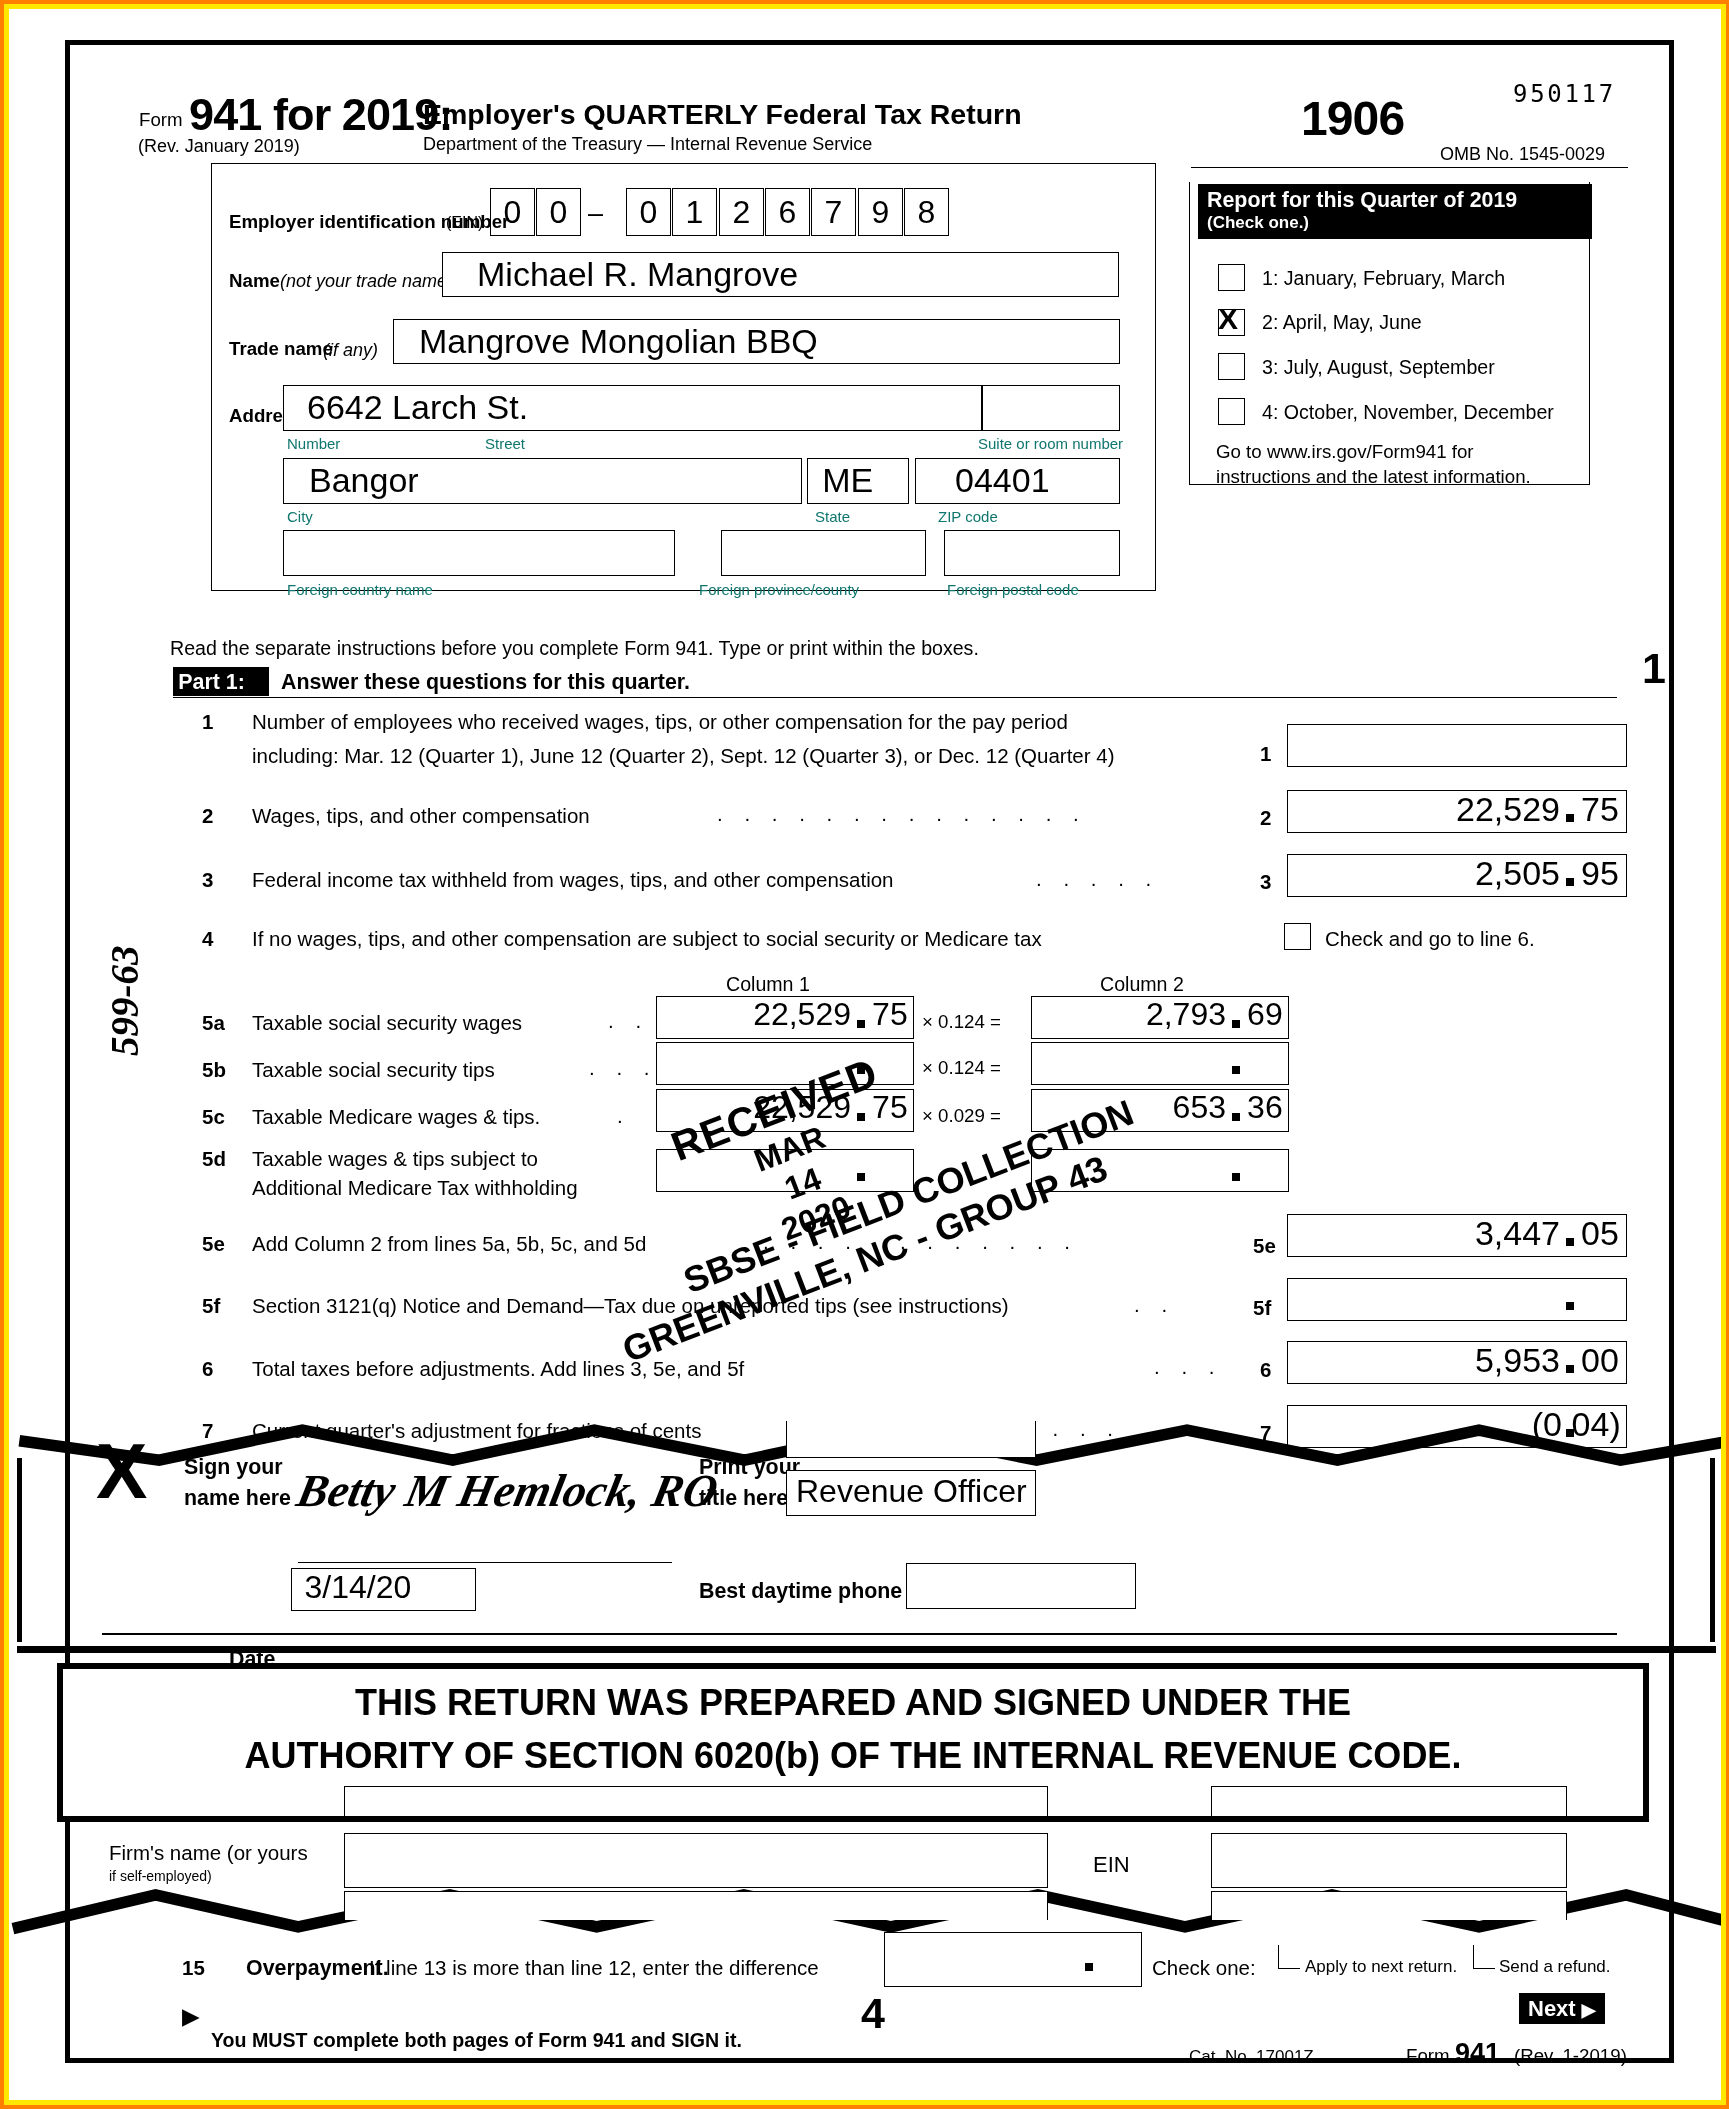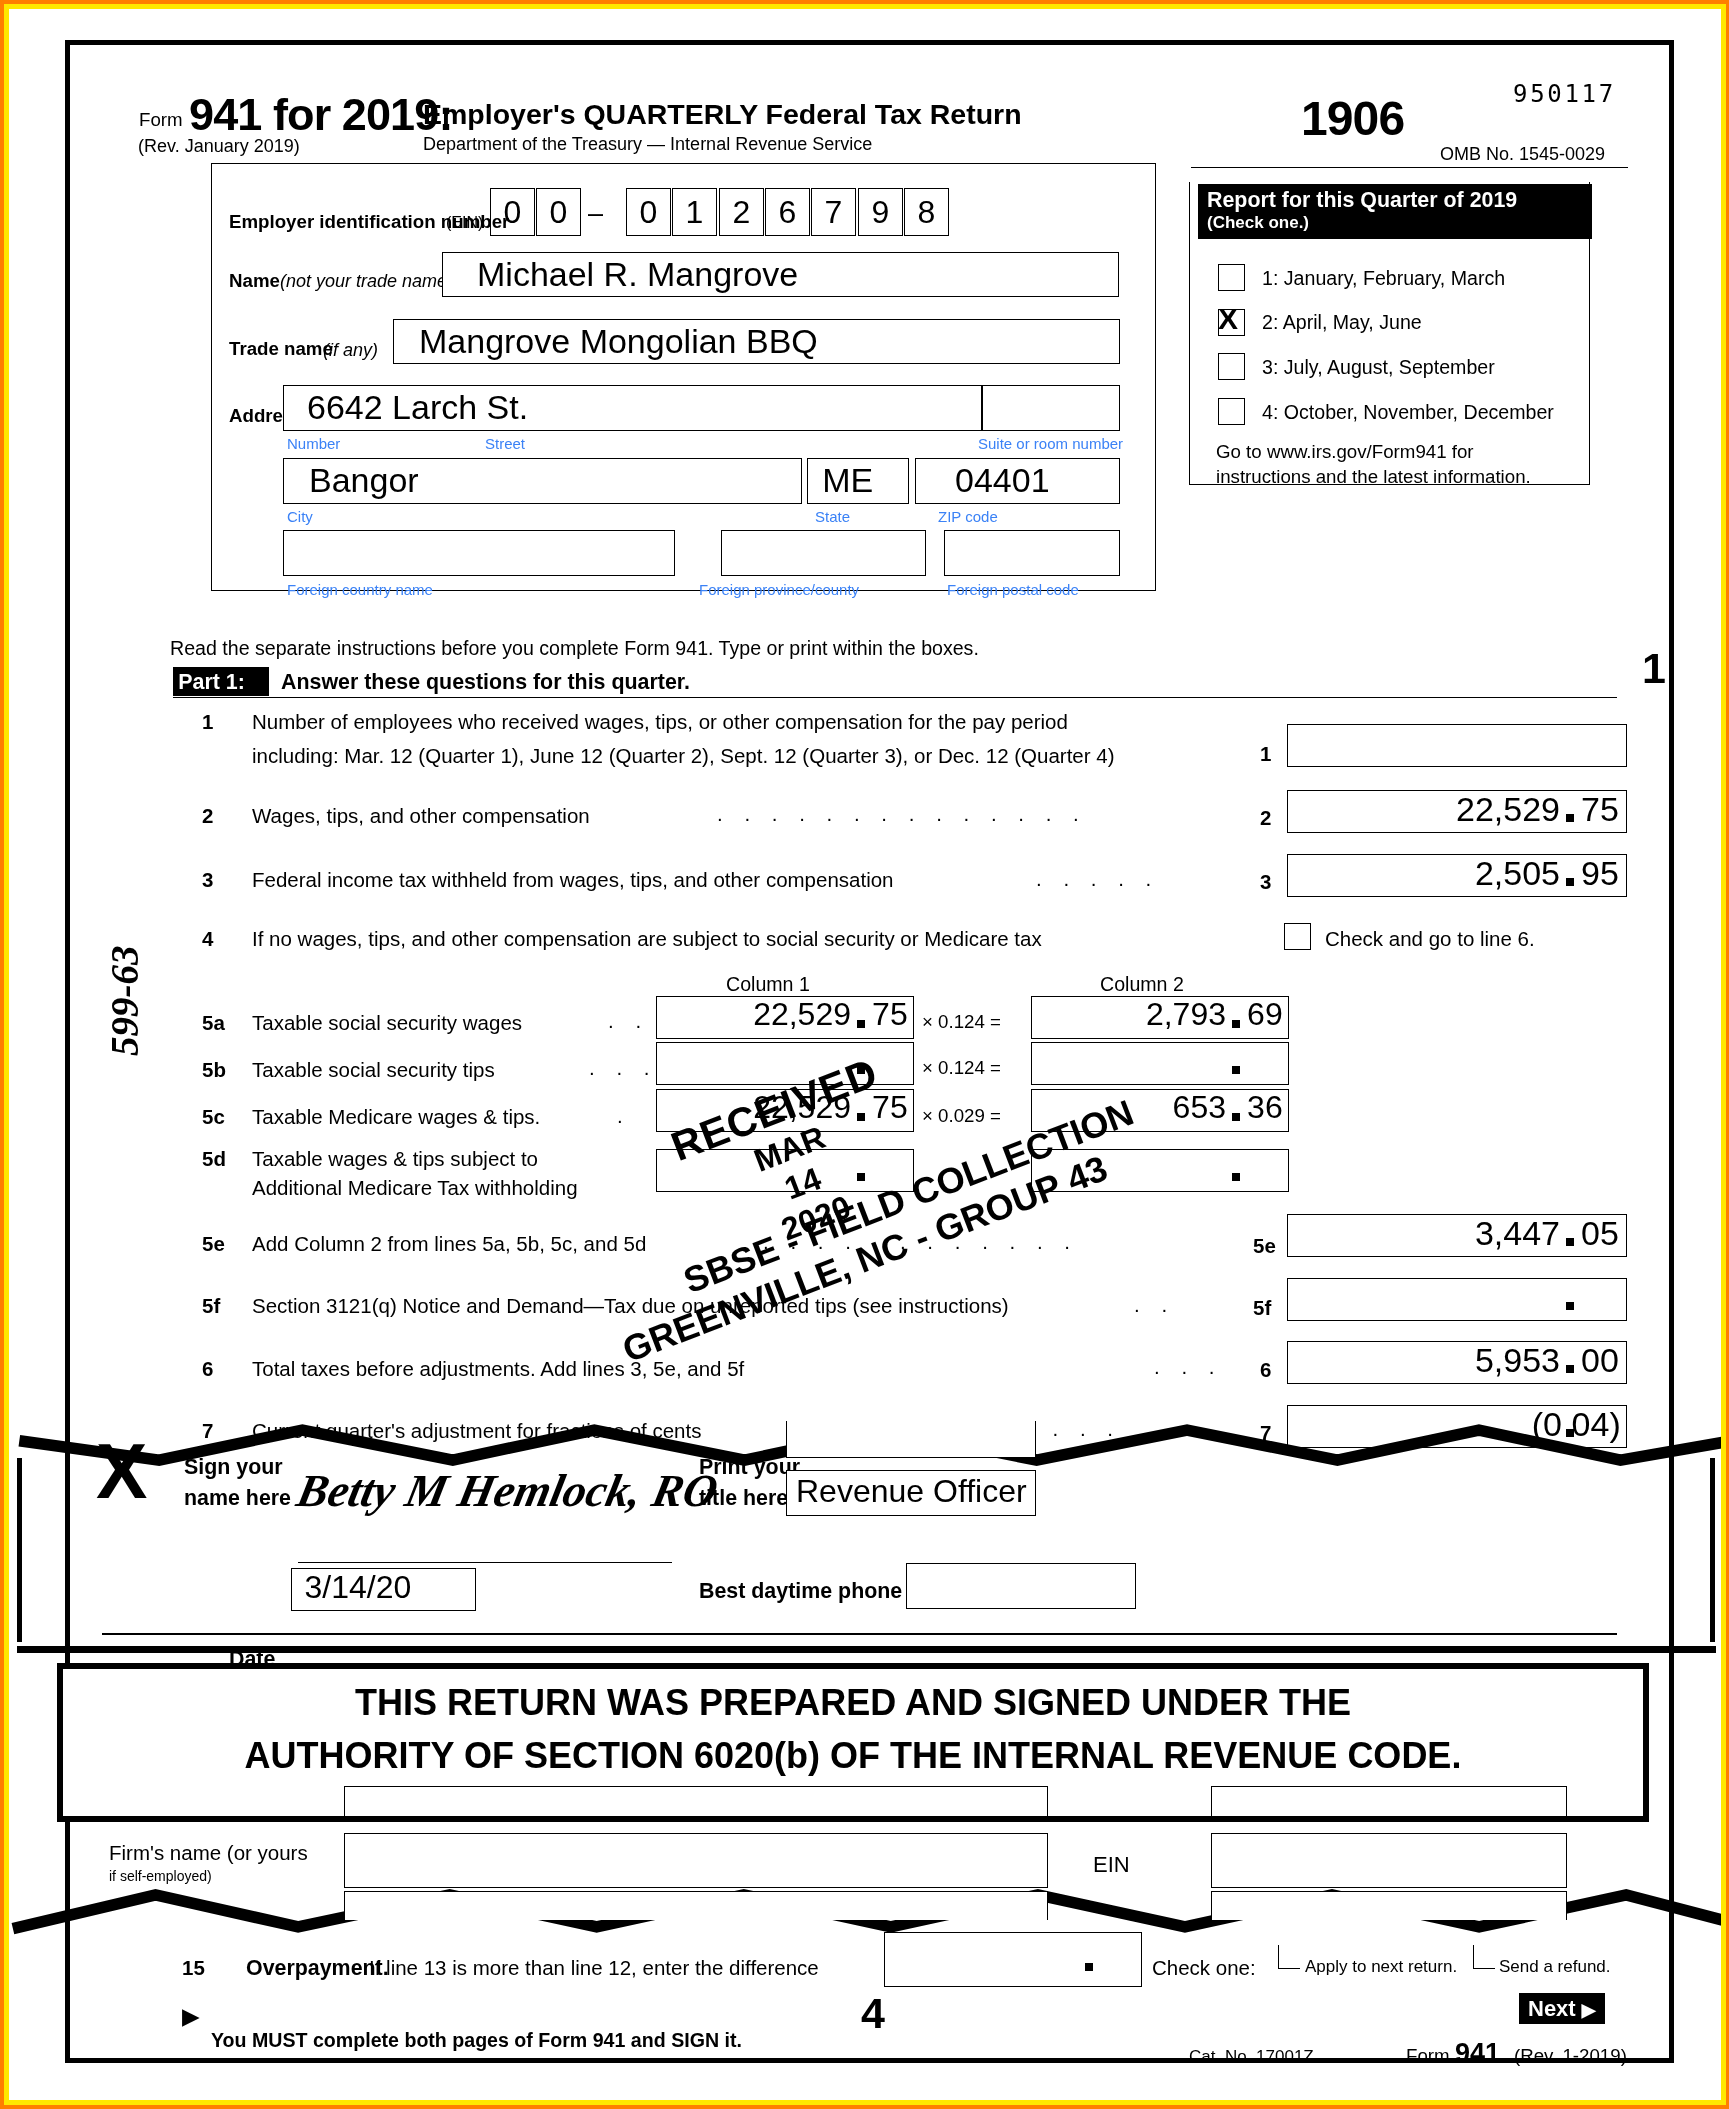--- a/index.html
+++ b/index.html
@@ -42,21 +42,21 @@
   .treasury{font-size:18px;}
   .rev{font-size:18px;}
   .qtrnum{font-size:48px;font-weight:bold;letter-spacing:-0.9px;}
   .omb{font-size:18px;}
   .barcode{font-family:"DejaVu Sans Mono",monospace;font-size:24px;letter-spacing:2.7px;}
 
   .hdrbox{position:absolute;left:207px;top:159px;width:945px;height:428px;border:1.8px solid #000;box-sizing:border-box;}
 
   .lbl{font-size:18.7px;font-weight:bold;}
   .lblit{font-size:18px;font-style:italic;font-weight:normal;}
-  .tiny{font-size:15px;color:#3b82f6;}
+  .tiny{font-size:15px;color:#0f766e;}
   .fill{font-size:34px;}
   .einbox{position:absolute;width:45px;height:48px;border:1.8px solid #000;box-sizing:border-box;
           font-size:32px;text-align:center;line-height:46px;}
 
   .qpanel{position:absolute;left:1185px;top:178px;width:401px;height:303px;border-left:1.8px solid #000;border-right:1.8px solid #000;border-bottom:1.8px solid #000;box-sizing:border-box;}
   .qhead{position:absolute;left:1194px;top:180px;width:394px;height:55px;background:#000;color:#fff;}
   .qhead .l1{font-size:21.4px;font-weight:bold;padding:3.6px 0 0 9px;}
   .qhead .l2{font-size:17px;font-weight:bold;padding:0 0 0 9px;}
   .cb{position:absolute;width:27px;height:27px;border:1.8px solid #000;box-sizing:border-box;background:#fff;}
   .qtext{font-size:19.6px;}

